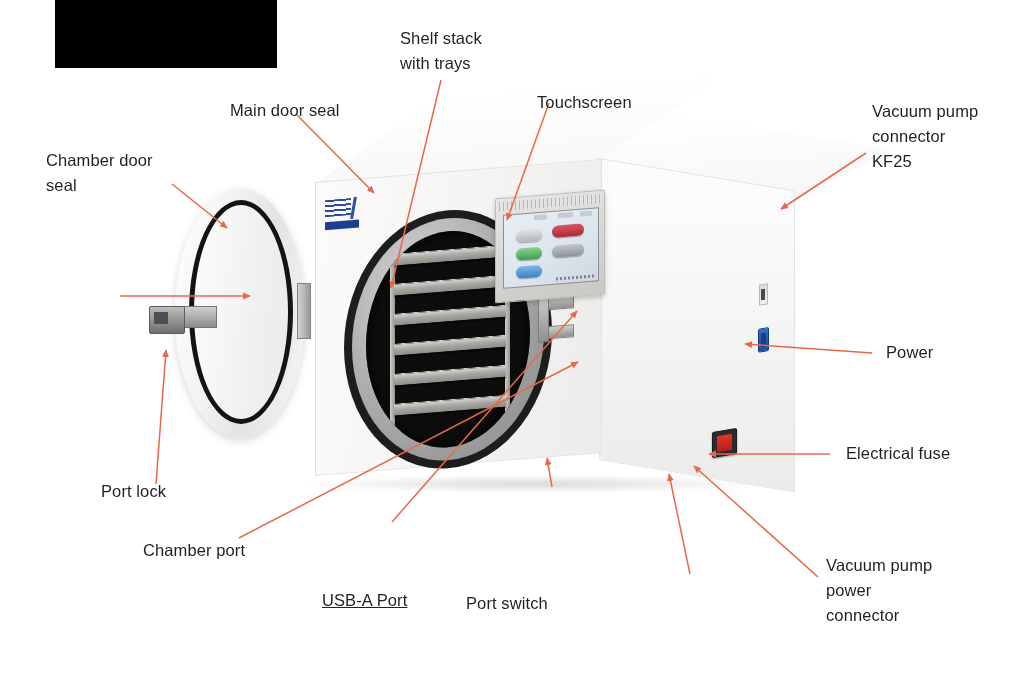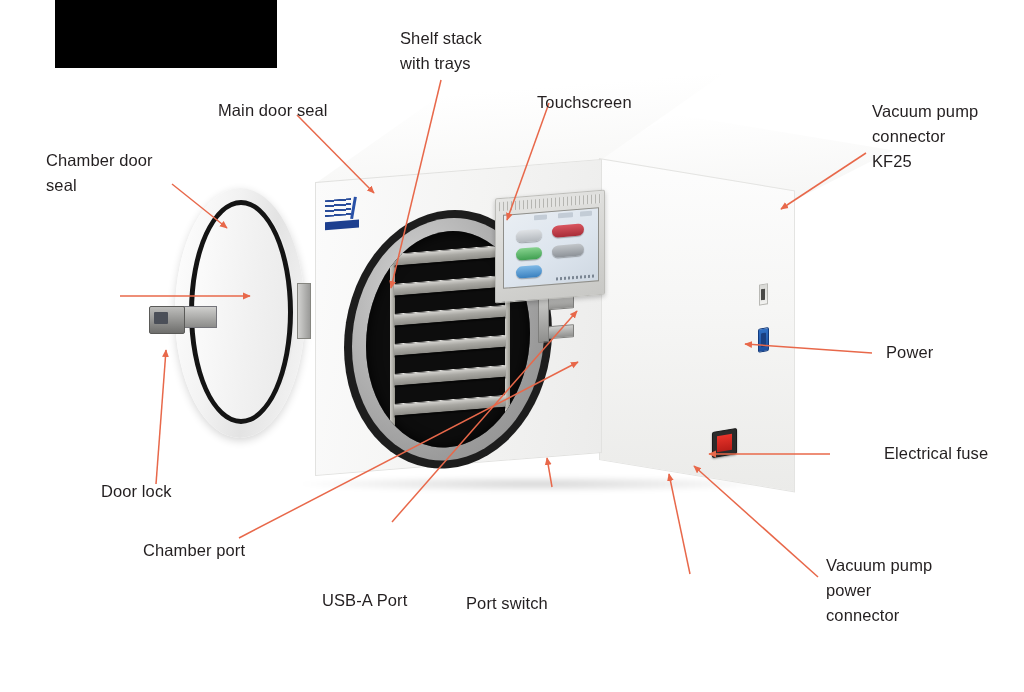--- a/index.html
+++ b/index.html
@@ -248,42 +248,42 @@
 
       <path d="M818,577 L694,466"></path>
 
       <path d="M830,454 L709,454"></path>
     </g>
   </svg>
 
   <div class="label" style="left:400px;top:26px;">Shelf stack
 with trays</div>
 
-  <div class="label" style="left:218px;top:98px;">Main door seal</div>
+  <div class="label" style="left:230px;top:98px;">Main door seal</div>
 
   <div class="label" style="left:537px;top:90px;">Touchscreen</div>
 
   <div class="label" style="left:872px;top:99px;">Vacuum pump
 connector
 KF25</div>
 
   <div class="label" style="left:46px;top:148px;">Chamber door
 seal</div>
 
 
   <div class="label" style="left:886px;top:340px;">Power</div>
 
-  <div class="label" style="left:101px;top:479px;">Door lock</div>
+  <div class="label" style="left:101px;top:479px;">Port lock</div>
 
   <div class="label" style="left:143px;top:538px;">Chamber port</div>
 
-  <div class="label" style="left:322px;top:588px;">USB-A Port</div>
+  <div class="label" style="left:322px;top:588px;text-decoration:underline;">USB-A Port</div>
 
   <div class="label" style="left:466px;top:591px;">Port switch</div>
 
 
   <div class="label" style="left:826px;top:553px;">Vacuum pump
 power
 connector</div>
 
-  <div class="label" style="left:846px;top:441px;margin-left:38px;">Electrical fuse</div>
+  <div class="label" style="left:846px;top:441px;">Electrical fuse</div>
 
 </div>
 
 </body></html>

